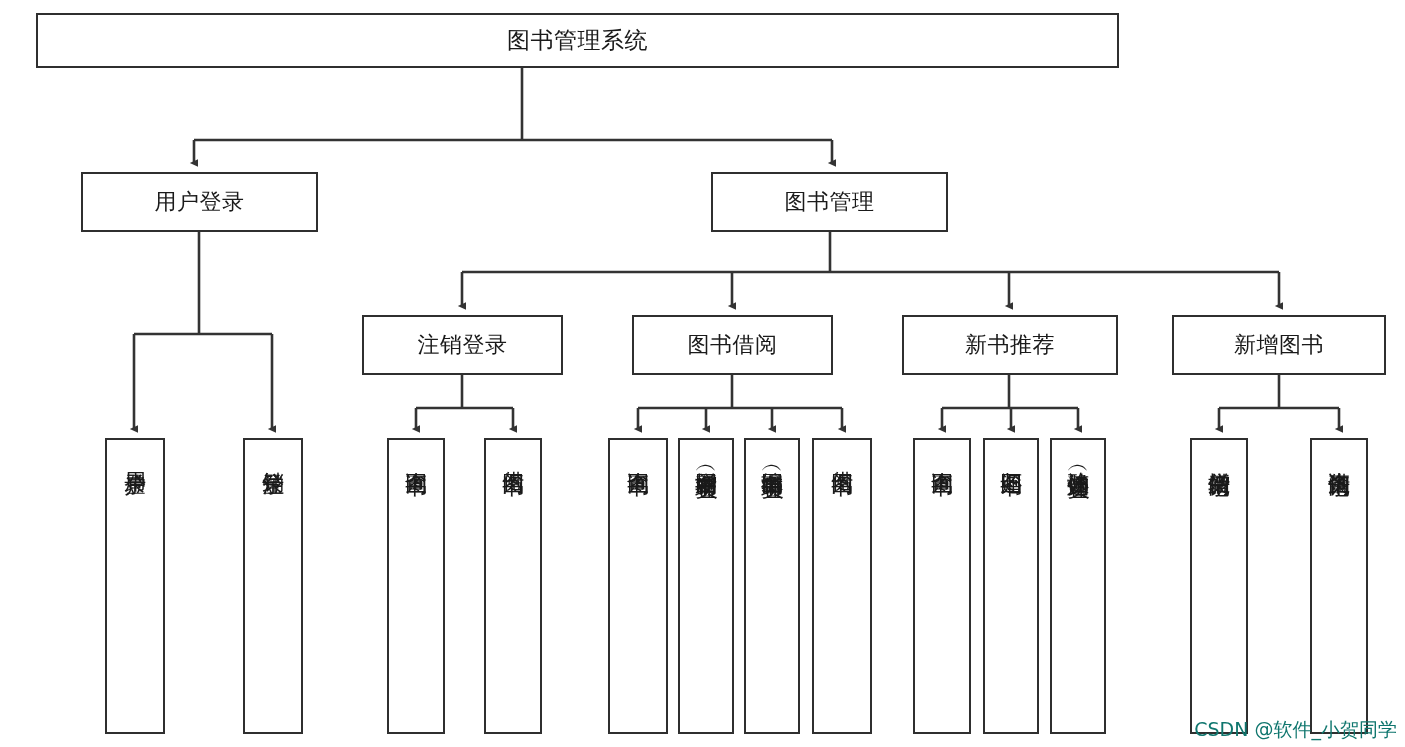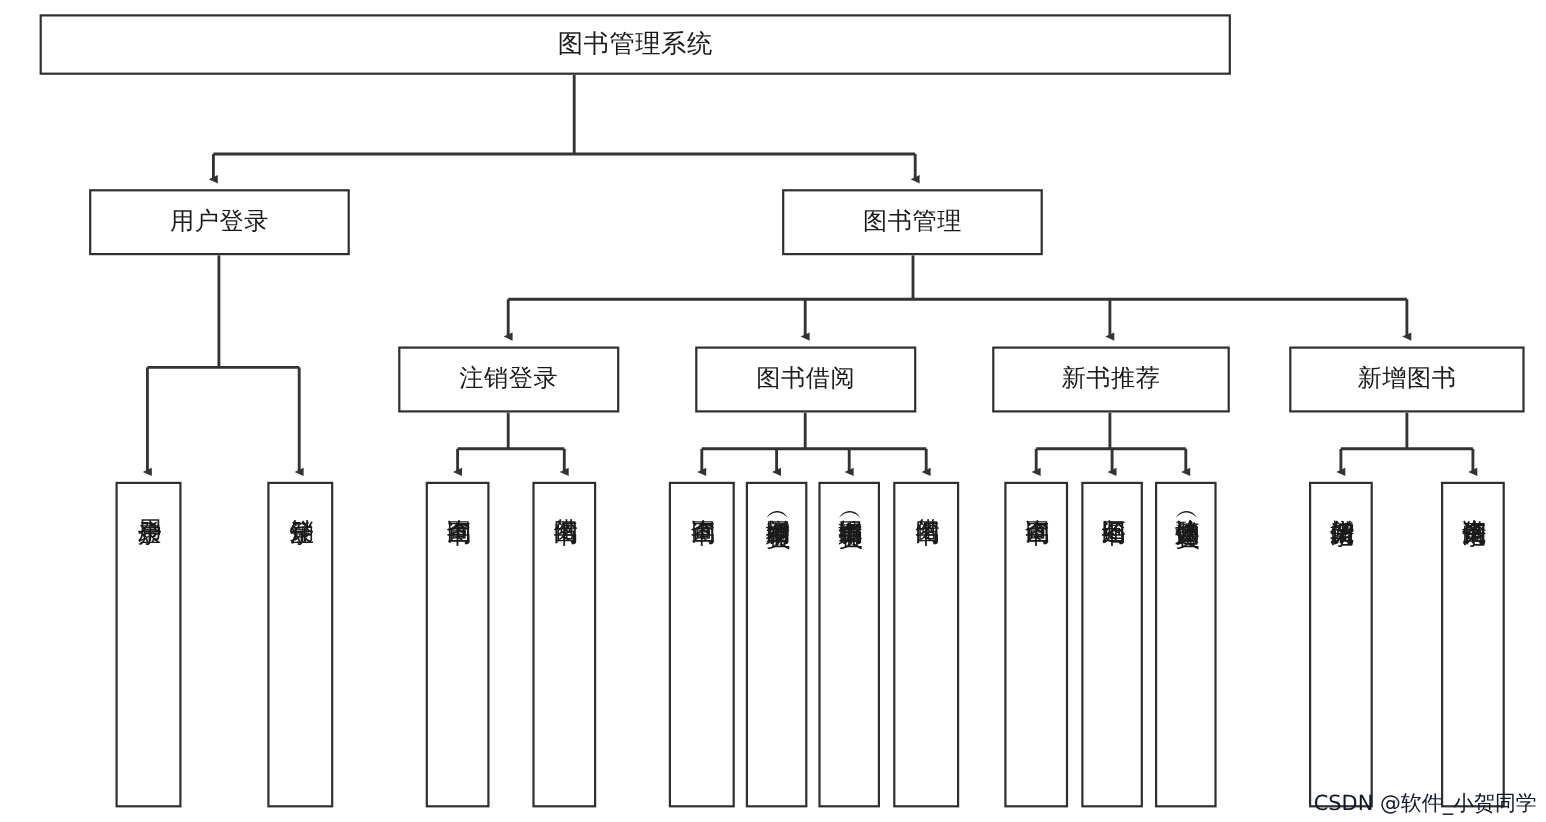--- a/index.html
+++ b/index.html
@@ -58,21 +58,21 @@
     line-height: 1.12;
     letter-spacing: 1px;
     white-space: nowrap;
     text-align: left;
   }
   .watermark {
     position: absolute;
     right: 8px;
     bottom: 4px;
     font-size: 19px;
-    color: #0f172a;
+    color: #0f766e;
     white-space: nowrap;
     z-index: 5;
     font-family: "DejaVu Sans", "Liberation Sans", sans-serif;
   }
 </style>
 </head>
 <body>
 
 <div id="canvas">
 

